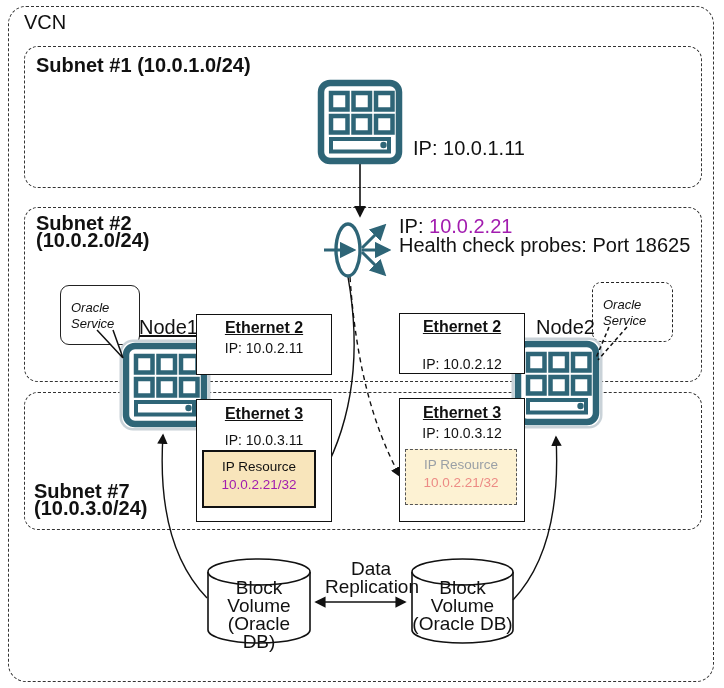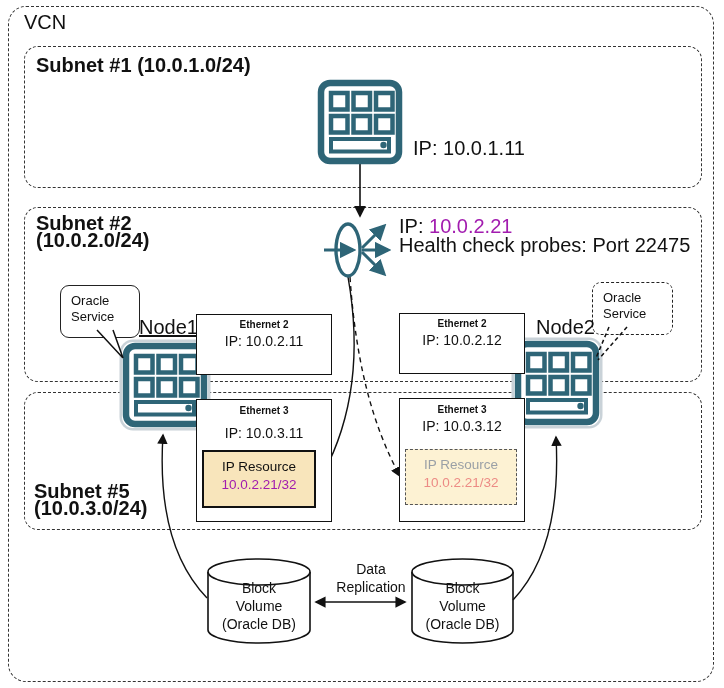--- a/index.html
+++ b/index.html
@@ -6,54 +6,54 @@
   #stage{
     position:relative;width:724px;height:688px;background:#fff;overflow:hidden;
     font-family:"Liberation Sans",sans-serif;color:#111;
   }
   .abs{position:absolute;}
   .dashedbox{border:1.6px dashed #333;border-radius:14px;background:transparent;}
   .lbl{font-size:20px;white-space:nowrap;}
   .bold{font-weight:bold;}
   .center{text-align:center;}
   .whitebox{background:#fff;border:1.6px solid #111;}
-  .ethtitle{font-weight:bold;font-size:10px;}
+  .ethtitle{font-weight:bold;text-decoration:underline;font-size:16px;}
   .ethip{font-size:14px;text-align:center;}
   .red{color:#a21caf;}
   .fadedred{color:#ec8b85;}
   .graytxt{color:#9aa0a6;}
   .ipres-active{background:#f8e5bb;border:2.6px solid #111;}
   .ipres-standby{background:#fdf2d3;border:1.6px dashed #555;}
-  .bubble{background:#fff;border-radius:9px;font-size:13px;line-height:16px;padding:7px 0 0 10px;}
+  .bubble{background:#fff;border-radius:9px;font-size:13px;line-height:16px;padding:14px 0 0 10px;font-style:italic;}
   .bubble.solid{border:1.6px solid #222;}
   .bubble.dashed{border:1.6px dashed #222;}
   .nodeicon{border-radius:11px;box-shadow:0 0 0 2.5px #c9d2d8;background:#fff;}
   svg{display:block;}
-  .cyltext{font-size:14px;line-height:18px;}
+  .cyltext{font-size:19px;line-height:18px;}
 </style>
 </head>
 <body>
 
 <div id="stage">
 
   <div class="abs dashedbox" style="left:8px;top:6px;width:704px;height:674px;border-radius:18px;"></div>
   <div class="abs" style="left:24px;top:11px;font-size:20px;">VCN</div>
 
   <div class="abs dashedbox" style="left:24px;top:46px;width:676px;height:140px;"></div>
   <div class="abs lbl bold" style="left:36px;top:54px;">Subnet #1 (10.0.1.0/24)</div>
 
   <div class="abs dashedbox" style="left:24px;top:207px;width:676px;height:173px;"></div>
   <div class="abs lbl bold" style="left:36px;top:215px;line-height:17px;">
     <div>Subnet #2</div>
     <div>(10.0.2.0/24)</div>
   </div>
 
   <div class="abs dashedbox" style="left:24px;top:392px;width:676px;height:136px;"></div>
   <div class="abs lbl bold" style="left:34px;top:483px;line-height:17px;">
-    <div>Subnet #5</div>
+    <div>Subnet #7</div>
     <div>(10.0.3.0/24)</div>
   </div>
 
   <svg class="abs" style="left:0;top:0;" width="724" height="688" viewBox="0 0 724 688">
     <defs>
       <marker id="arrB" viewBox="0 0 10 10" refX="8.5" refY="5" markerWidth="7.5" markerHeight="7.5" orient="auto-start-reverse">
         <path d="M0,0 L10,5 L0,10 z" fill="#111"></path>
       </marker>
     </defs>
 
@@ -102,21 +102,21 @@
         </marker>
       </defs>
       <ellipse cx="28" cy="36" rx="12" ry="26" fill="none" stroke="#2e6577" stroke-width="3.4"></ellipse>
       <path d="M4,36 L33,36" fill="none" stroke="#2e6577" stroke-width="3" marker-end="url(#arrT)"></path>
       <path d="M42,34 L64,12" fill="none" stroke="#2e6577" stroke-width="3" marker-end="url(#arrT)"></path>
       <path d="M42,36 L68,36" fill="none" stroke="#2e6577" stroke-width="3" marker-end="url(#arrT)"></path>
       <path d="M42,38 L64,60" fill="none" stroke="#2e6577" stroke-width="3" marker-end="url(#arrT)"></path>
     </svg>
   </div>
   <div class="abs lbl" style="left:399px;top:215px;"><span>IP: </span><span class="red">10.0.2.21</span></div>
-  <div class="abs lbl" style="left:399px;top:234px;">Health check probes: Port 22475</div>
+  <div class="abs lbl" style="left:399px;top:234px;">Health check probes: Port 18625</div>
 
   <div class="abs bubble solid" style="left:60px;top:285px;width:68px;height:44px;">
     <div>Oracle</div>
     <div>Service</div>
   </div>
   <div class="abs lbl" style="left:139px;top:316px;text-decoration:underline;">Node1</div>
   <div class="abs nodeicon" style="left:122px;top:342px;">
     <svg width="86" height="86" viewBox="0 0 86 86">
       <rect x="4" y="4" width="78" height="78" rx="9" fill="#fff" stroke="#2e6577" stroke-width="6.5"></rect>
       <rect x="14" y="14" width="16.5" height="16.5" fill="#fff" stroke="#2e6577" stroke-width="4.5"></rect>
@@ -158,21 +158,21 @@
       <rect x="14" y="37" width="16.5" height="16.5" fill="#fff" stroke="#2e6577" stroke-width="4.5"></rect>
       <rect x="36.5" y="37" width="16.5" height="16.5" fill="#fff" stroke="#2e6577" stroke-width="4.5"></rect>
       <rect x="59" y="37" width="16.5" height="16.5" fill="#fff" stroke="#2e6577" stroke-width="4.5"></rect>
       <rect x="14" y="60" width="58" height="12.5" fill="#fff" stroke="#2e6577" stroke-width="4"></rect>
       <circle cx="66.5" cy="66" r="3.2" fill="#2e6577"></circle>
     </svg>
   </div>
 
   <div class="abs whitebox center" style="left:399px;top:313px;width:124px;height:55px;padding-top:4px;">
     <div class="ethtitle">Ethernet 2</div>
-    <div class="ethip" style="margin-top:3px;">IP: 10.0.2.12</div>
+    <div class="ethip" style="margin-top:20px;">IP: 10.0.2.12</div>
   </div>
 
   <div class="abs whitebox center" style="left:399px;top:398px;width:124px;height:117px;padding-top:5px;">
     <div class="ethtitle">Ethernet 3</div>
     <div class="ethip" style="margin-top:3px;">IP: 10.0.3.12</div>
     <div class="abs ipres-standby center" style="left:5px;top:50px;width:110px;height:48px;padding-top:6px;font-size:13.5px;line-height:18px;">
       <div class="graytxt">IP Resource</div>
       <div class="fadedred">10.0.2.21/32</div>
     </div>
   </div>

